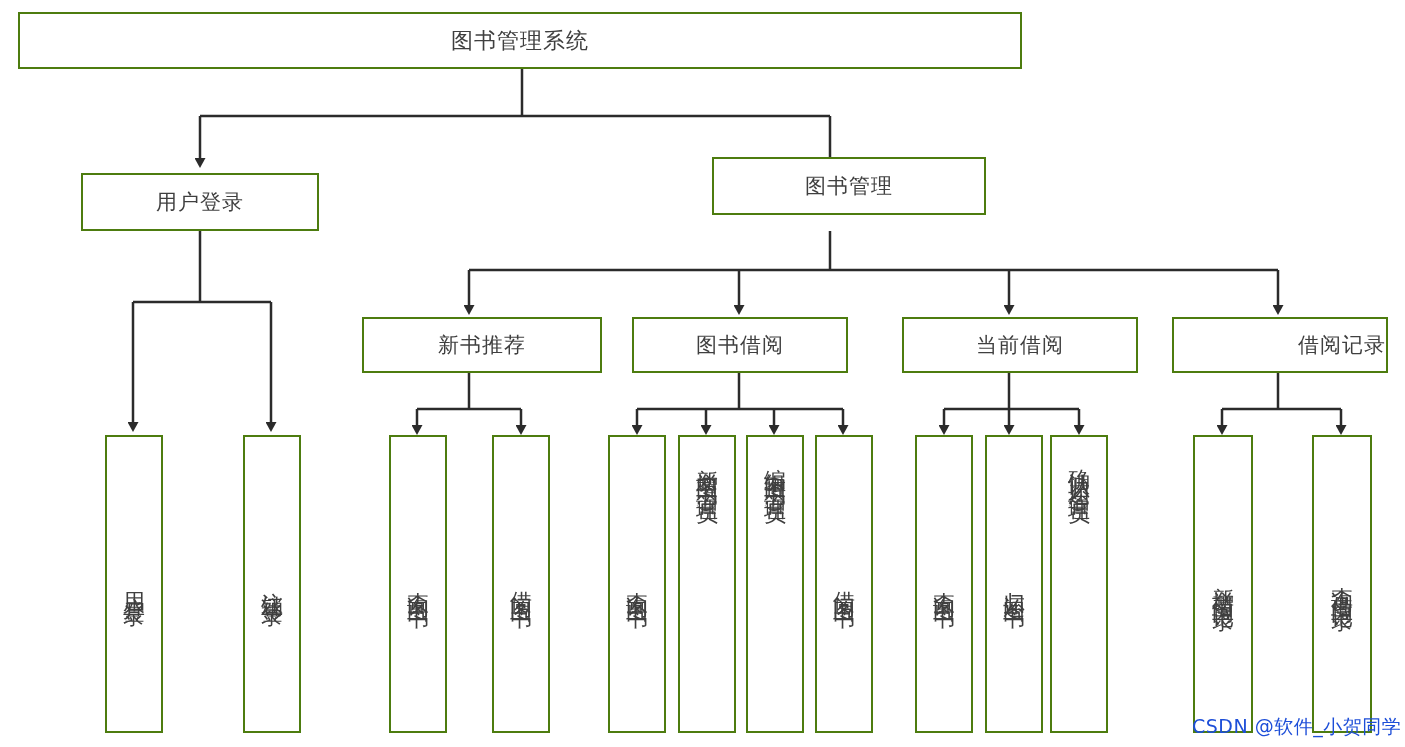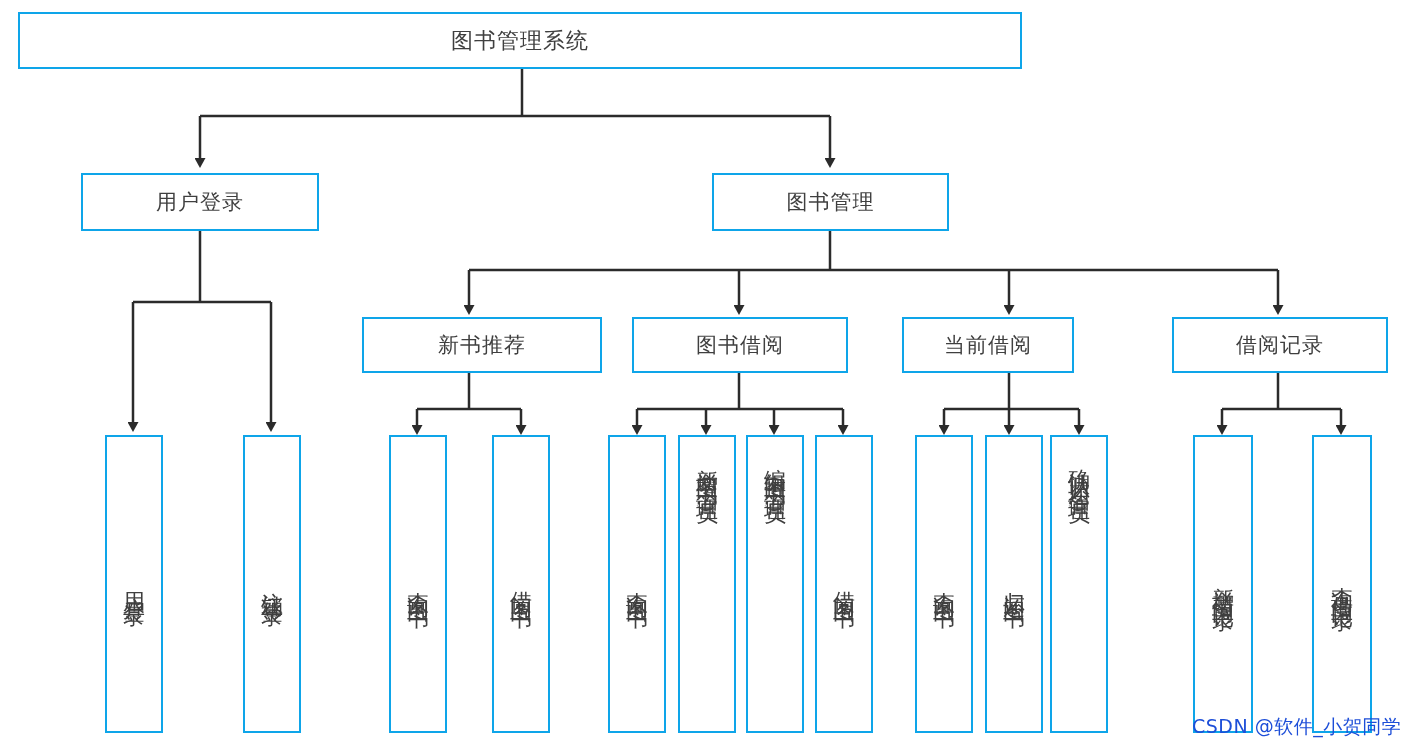--- a/index.html
+++ b/index.html
@@ -21,21 +21,21 @@
     position: absolute;
     left: 0;
     top: 0;
     width: 1405px;
     height: 747px;
     pointer-events: none;
   }
   .node {
     position: absolute;
     box-sizing: border-box;
-    border: 2px solid #0ea5e9;
+    border: 2px solid #4d7c0f;
     background: #ffffff;
     display: flex;
     align-items: center;
     justify-content: center;
     color: #3a3a3a;
   }
   .node .label {
     color: #3f3f3f;
     line-height: 1.15;
   }
@@ -129,34 +129,34 @@
     </g>
   </svg>
 
   <div class="node root horiz" style="left:18px; top:12px; width:1004px; height:57px;">
     <span class="label">图书管理系统</span>
   </div>
 
   <div class="node horiz" style="left:81px; top:173px; width:238px; height:58px;">
     <span class="label">用户登录</span>
   </div>
-  <div class="node horiz" style="left:712px; top:173px; width:237px; height:58px;align-items:center;">
+  <div class="node horiz" style="left:712px; top:157px; width:274px; height:58px;align-items:center;">
     <span class="label">图书管理</span>
   </div>
 
   <div class="node horiz" style="left:362px; top:317px; width:240px; height:56px;">
     <span class="label">新书推荐</span>
   </div>
   <div class="node horiz" style="left:632px; top:317px; width:216px; height:56px;">
     <span class="label">图书借阅</span>
   </div>
-  <div class="node horiz" style="left:902px; top:317px; width:172px; height:56px;font-family:Liberation Serif, serif;">
+  <div class="node horiz" style="left:902px; top:317px; width:236px; height:56px;font-family:Liberation Serif, serif;">
     <span class="label">当前借阅</span>
   </div>
-  <div class="node horiz" style="left:1172px; top:317px; width:216px; height:56px;">
+  <div class="node horiz" style="left:1172px; top:317px; width:216px; height:56px;justify-content:flex-end;">
     <span class="label">借阅记录</span>
   </div>
 
   <div class="node leaf centered" style="left:105px; top:435px; width:58px; height:298px;">
     <span class="label">用户登录</span>
   </div>
   <div class="node leaf centered" style="left:243px; top:435px; width:58px; height:298px;">
     <span class="label">注销登录</span>
   </div>
 

